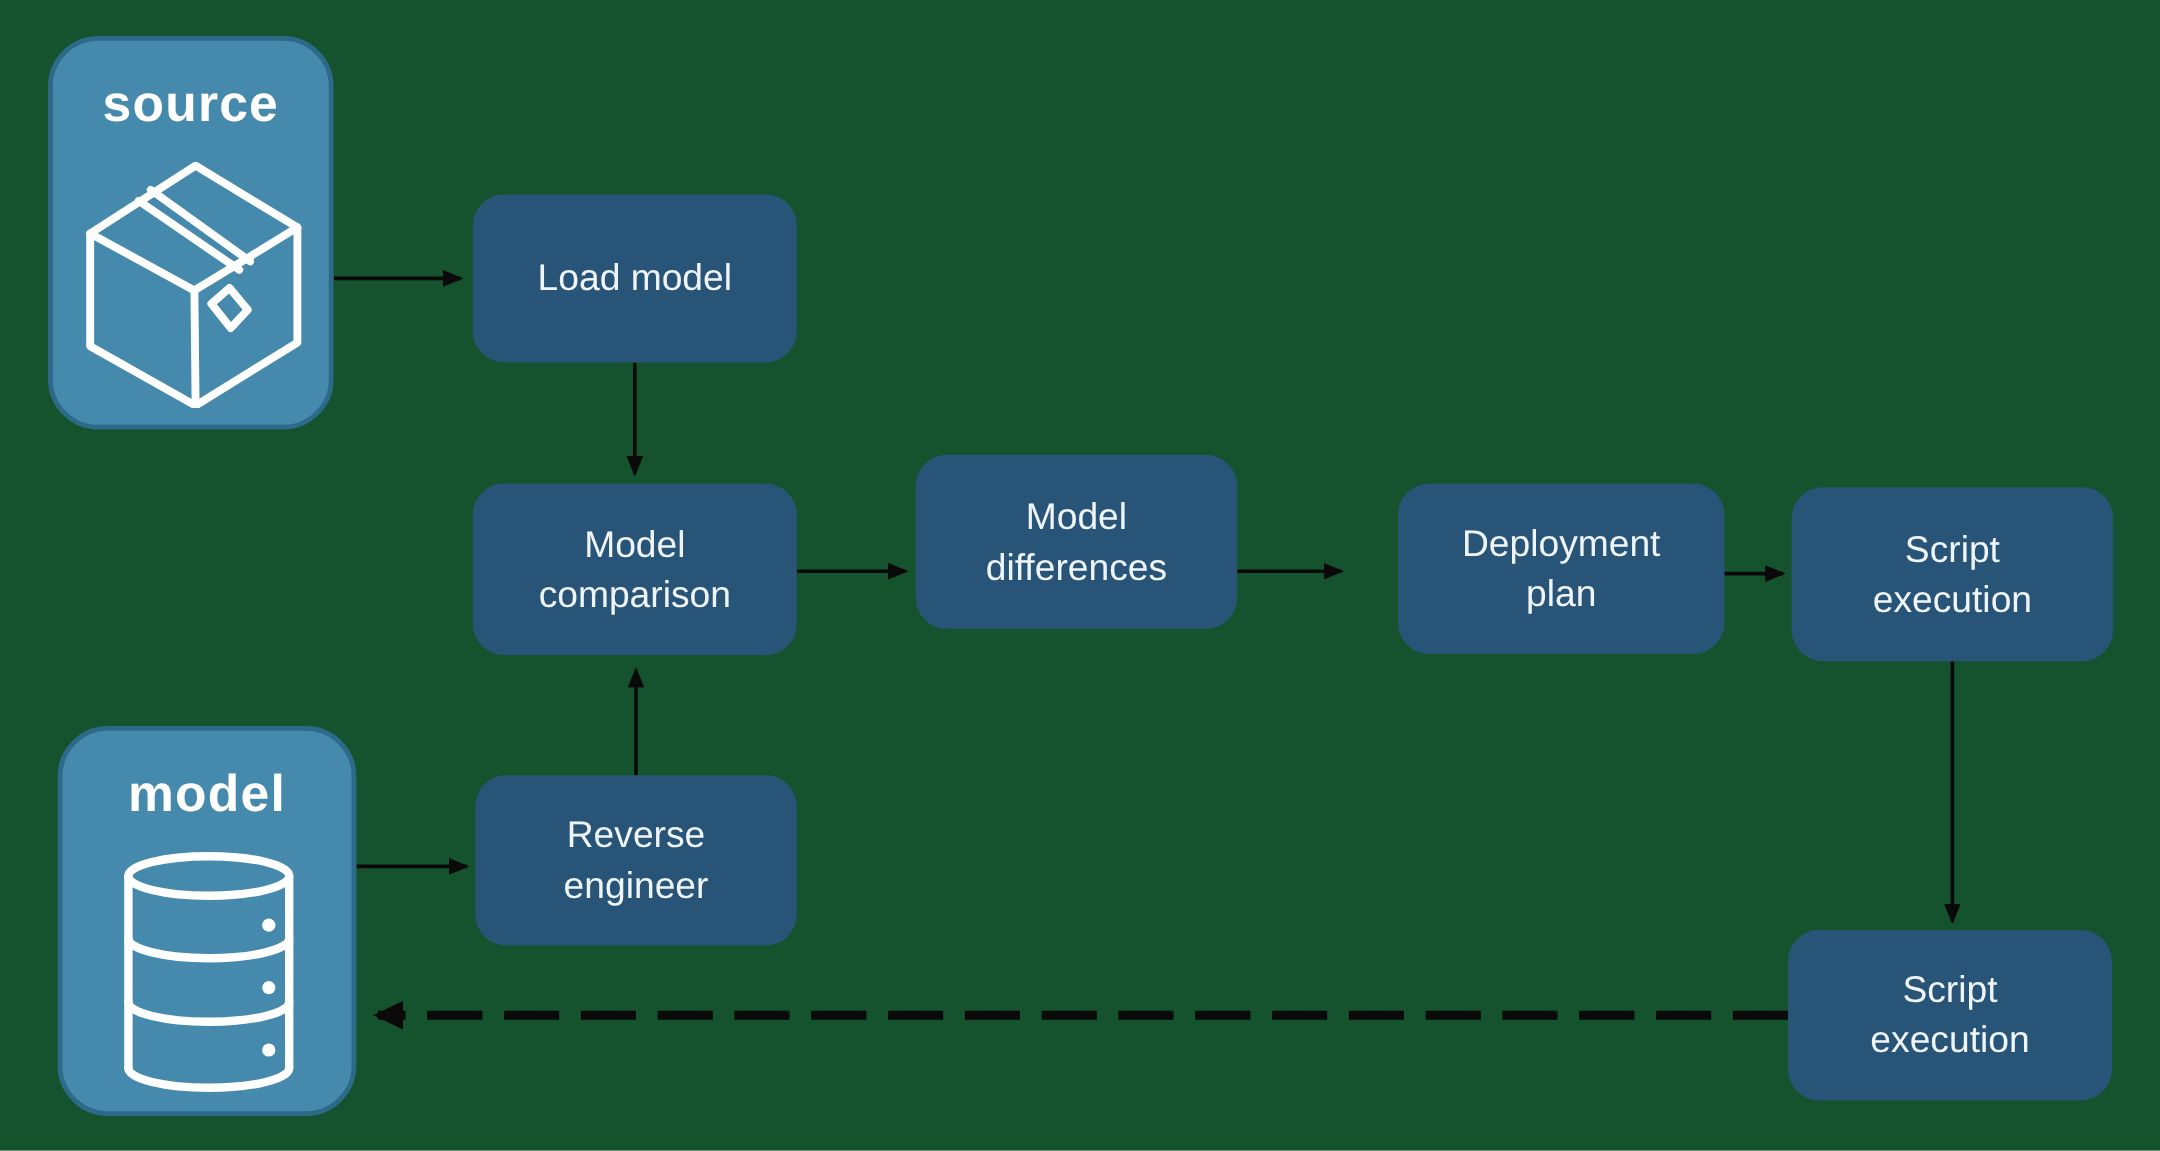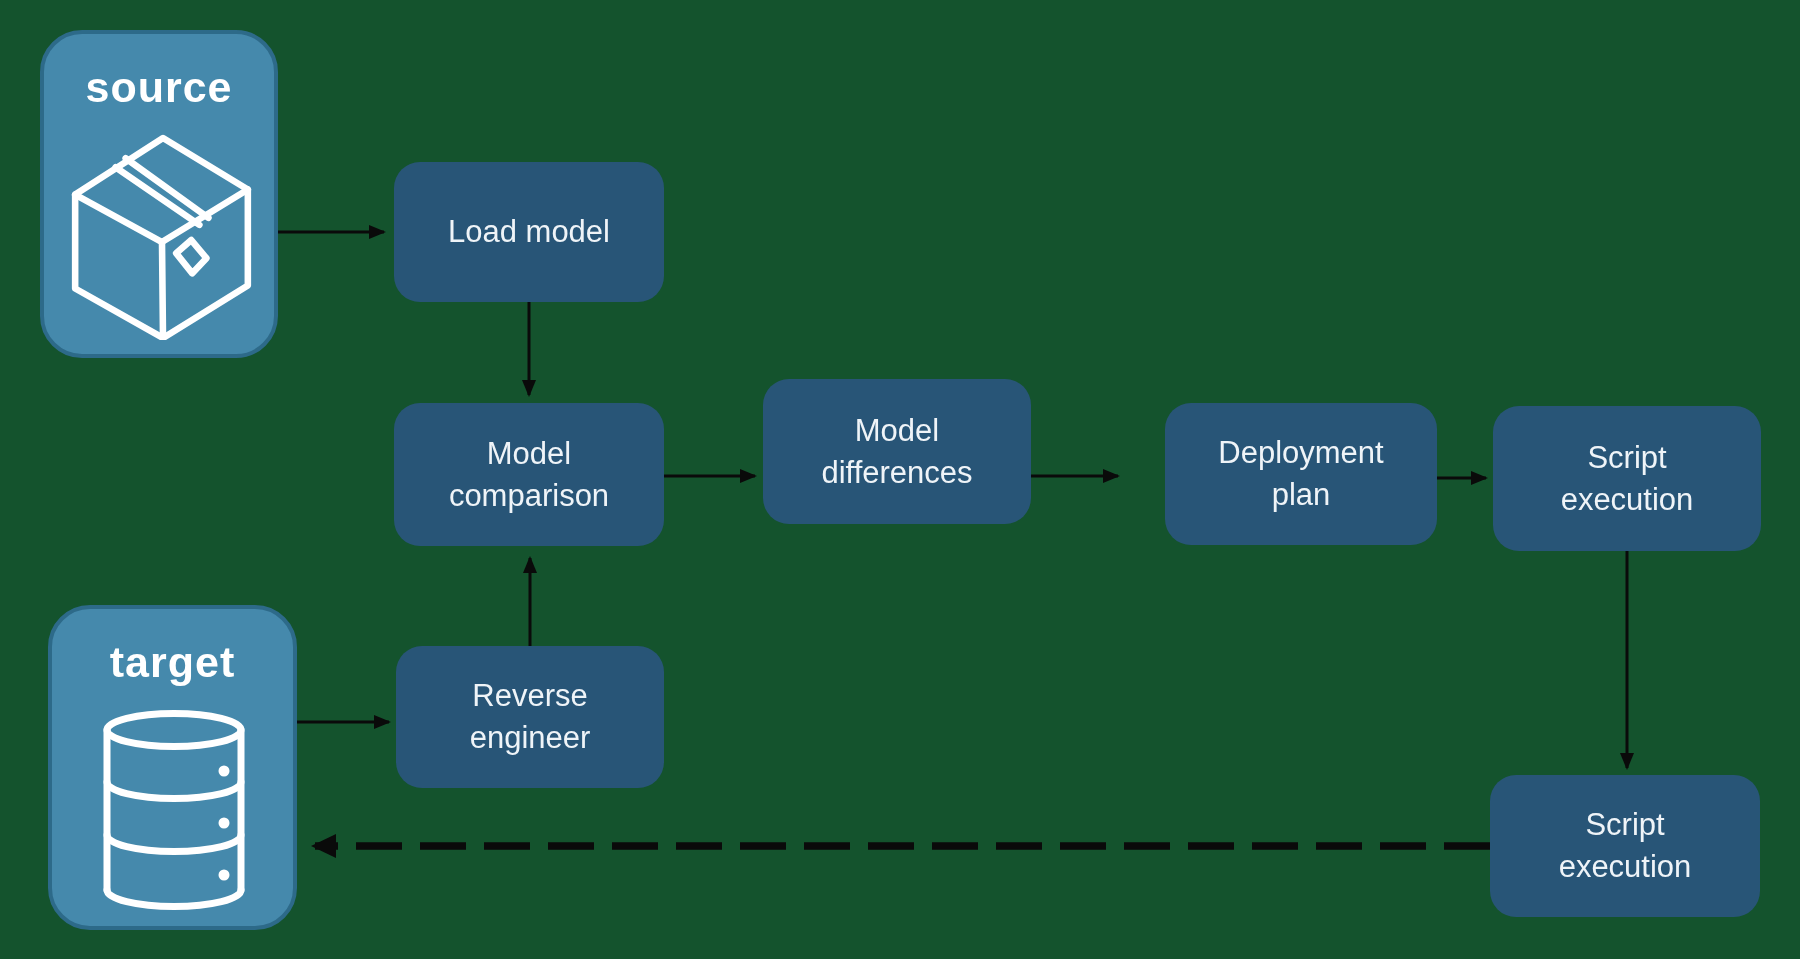--- a/index.html
+++ b/index.html
@@ -106,21 +106,21 @@
         <path d="M2,60 L88,107 L173,55"></path>
         <path d="M88,107 L89,202"></path>
         <path d="M52,24 L134,83"></path>
         <path d="M42,33 L125,90"></path>
         <path d="M102,118 L117,105 L132,123 L118,138 Z"></path>
       </g>
     </svg>
   </div>
 
   <div class="endpoint ep-target">
-    <div class="ep-label">target</div>
+    <div class="ep-label">model</div>
     <svg class="ep-icon" width="142" height="202" viewBox="0 0 142 202" aria-hidden="true">
       <g fill="none" stroke="#ffffff" stroke-width="7" stroke-linecap="round">
         <ellipse cx="71" cy="20" rx="67" ry="16.5"></ellipse>
         <path d="M4,20 V180"></path>
         <path d="M138,20 V180"></path>
         <path d="M4,72  A67,16.5 0 0 0 138,72"></path>
         <path d="M4,125 A67,16.5 0 0 0 138,125"></path>
         <path d="M4,180 A67,16.5 0 0 0 138,180"></path>
       </g>
       <g fill="#ffffff">

